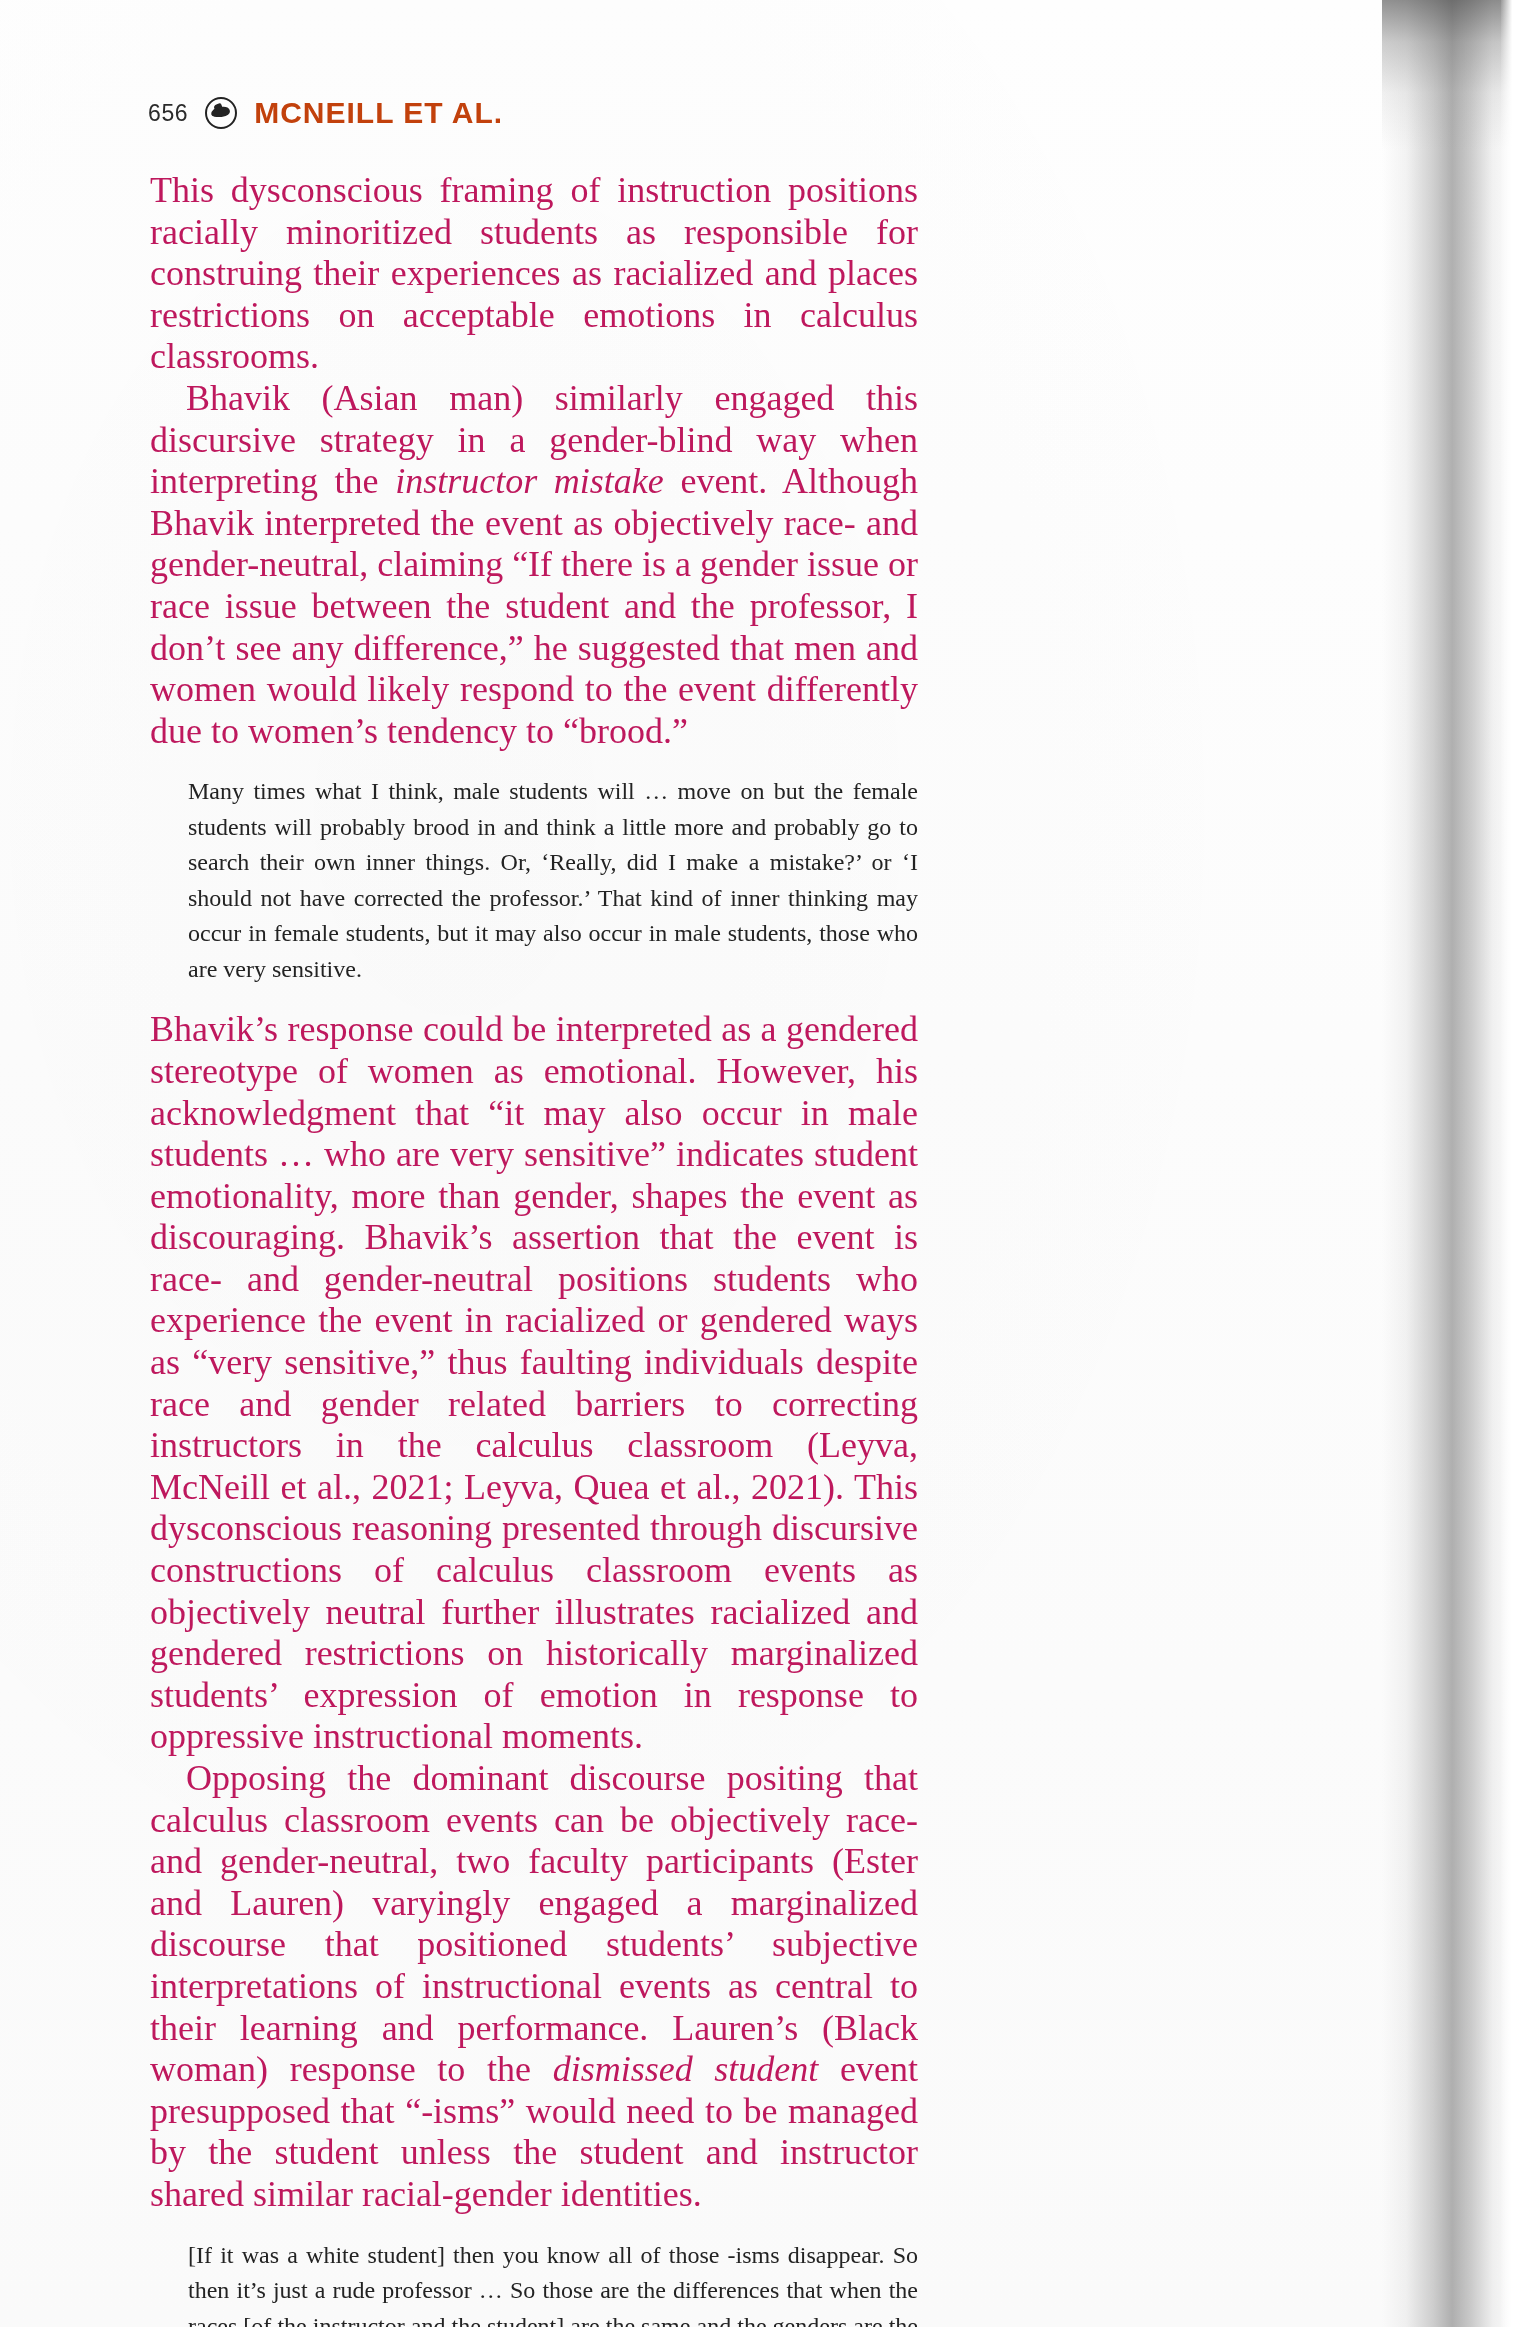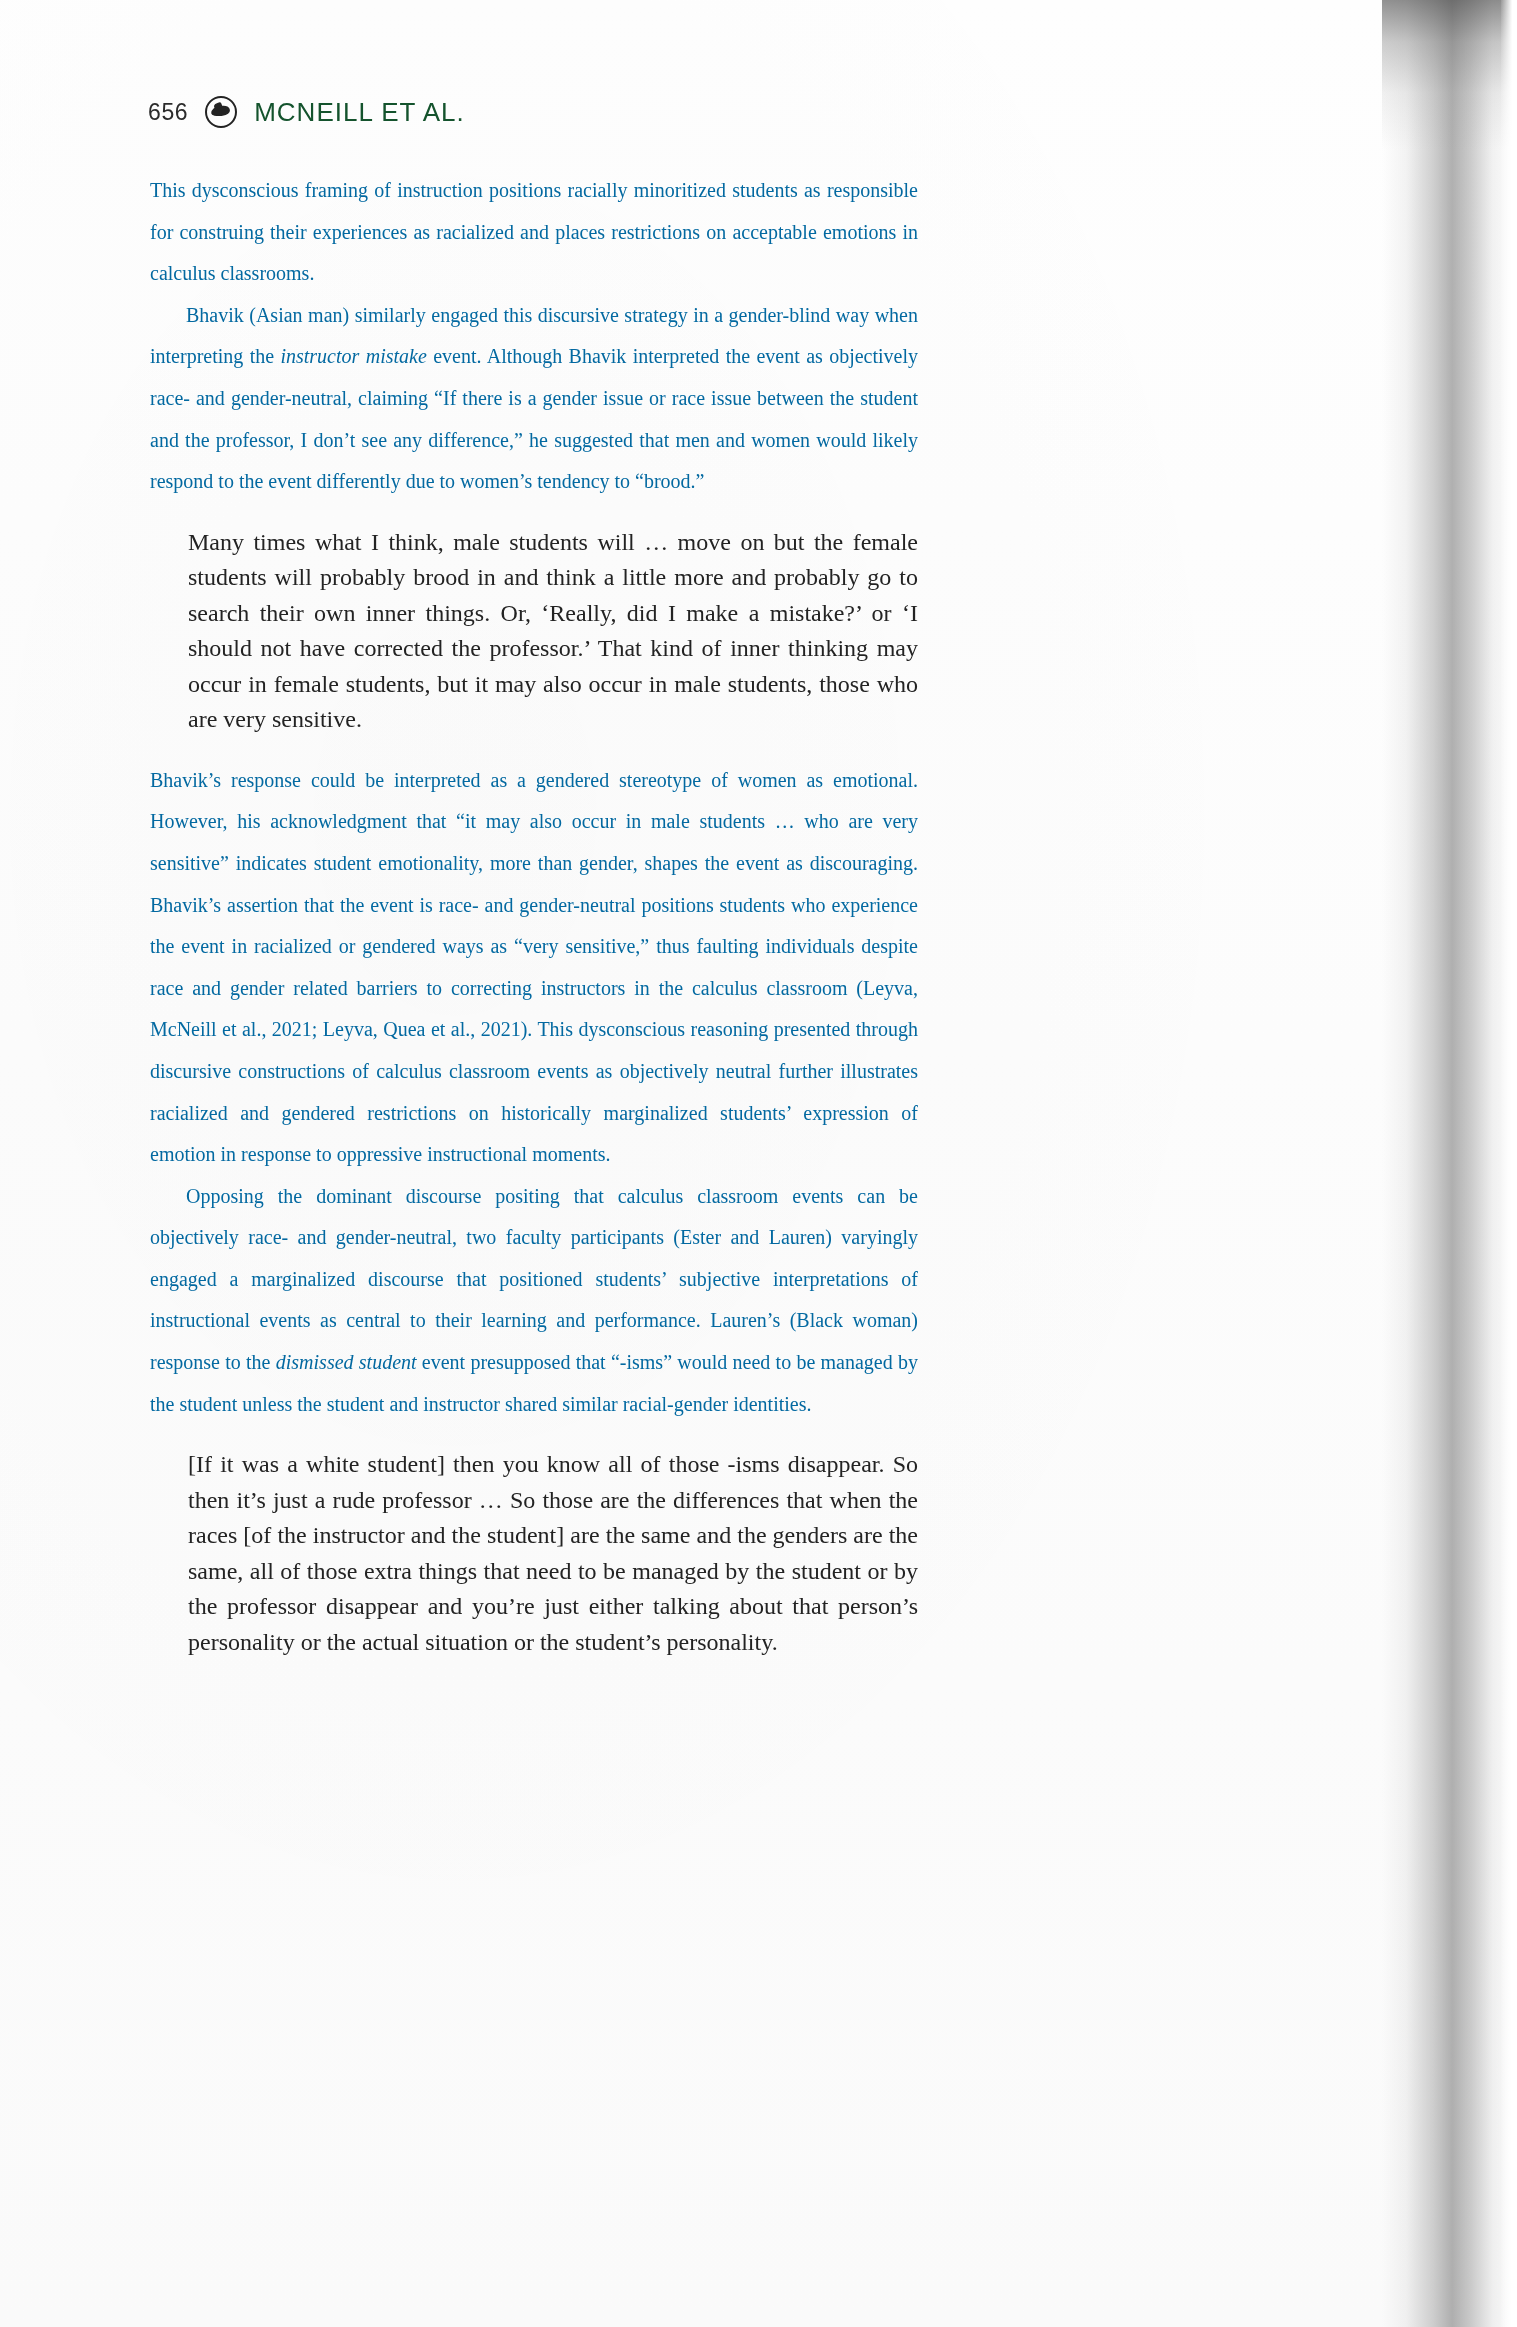--- a/index.html
+++ b/index.html
@@ -121,40 +121,41 @@
     position: absolute;
     left: 7px;
     top: 5px;
     width: 8px;
     height: 6px;
     background: #232323;
     border-radius: 60% 40% 40% 60%;
     transform: rotate(-22deg);
   }
   .running-title {
-    font-size: 26px;
+    font-size: 30px;
     letter-spacing: 1.0px;
-    color: #14532d;
+    color: #c2410c;
+    font-weight: bold;
   }
 
   
   .col {
     position: absolute;
     left: 150px;
     top: 170px;
     width: 768px;
   }
 
   p.body {
     margin: 0;
-    font-size: 20px;
+    font-size: 36px;
     line-height: 41.6px;
     text-align: justify;
     text-justify: inter-word;
-    color: #0369a1;
+    color: #be185d;
     hyphens: manual;
   }
   p.body.indent {
     text-indent: 36px;
   }
 
   blockquote.quote {
     margin: 22px 0 22px 0;
     padding: 0 0 0 38px;
     font-size: 24px;

